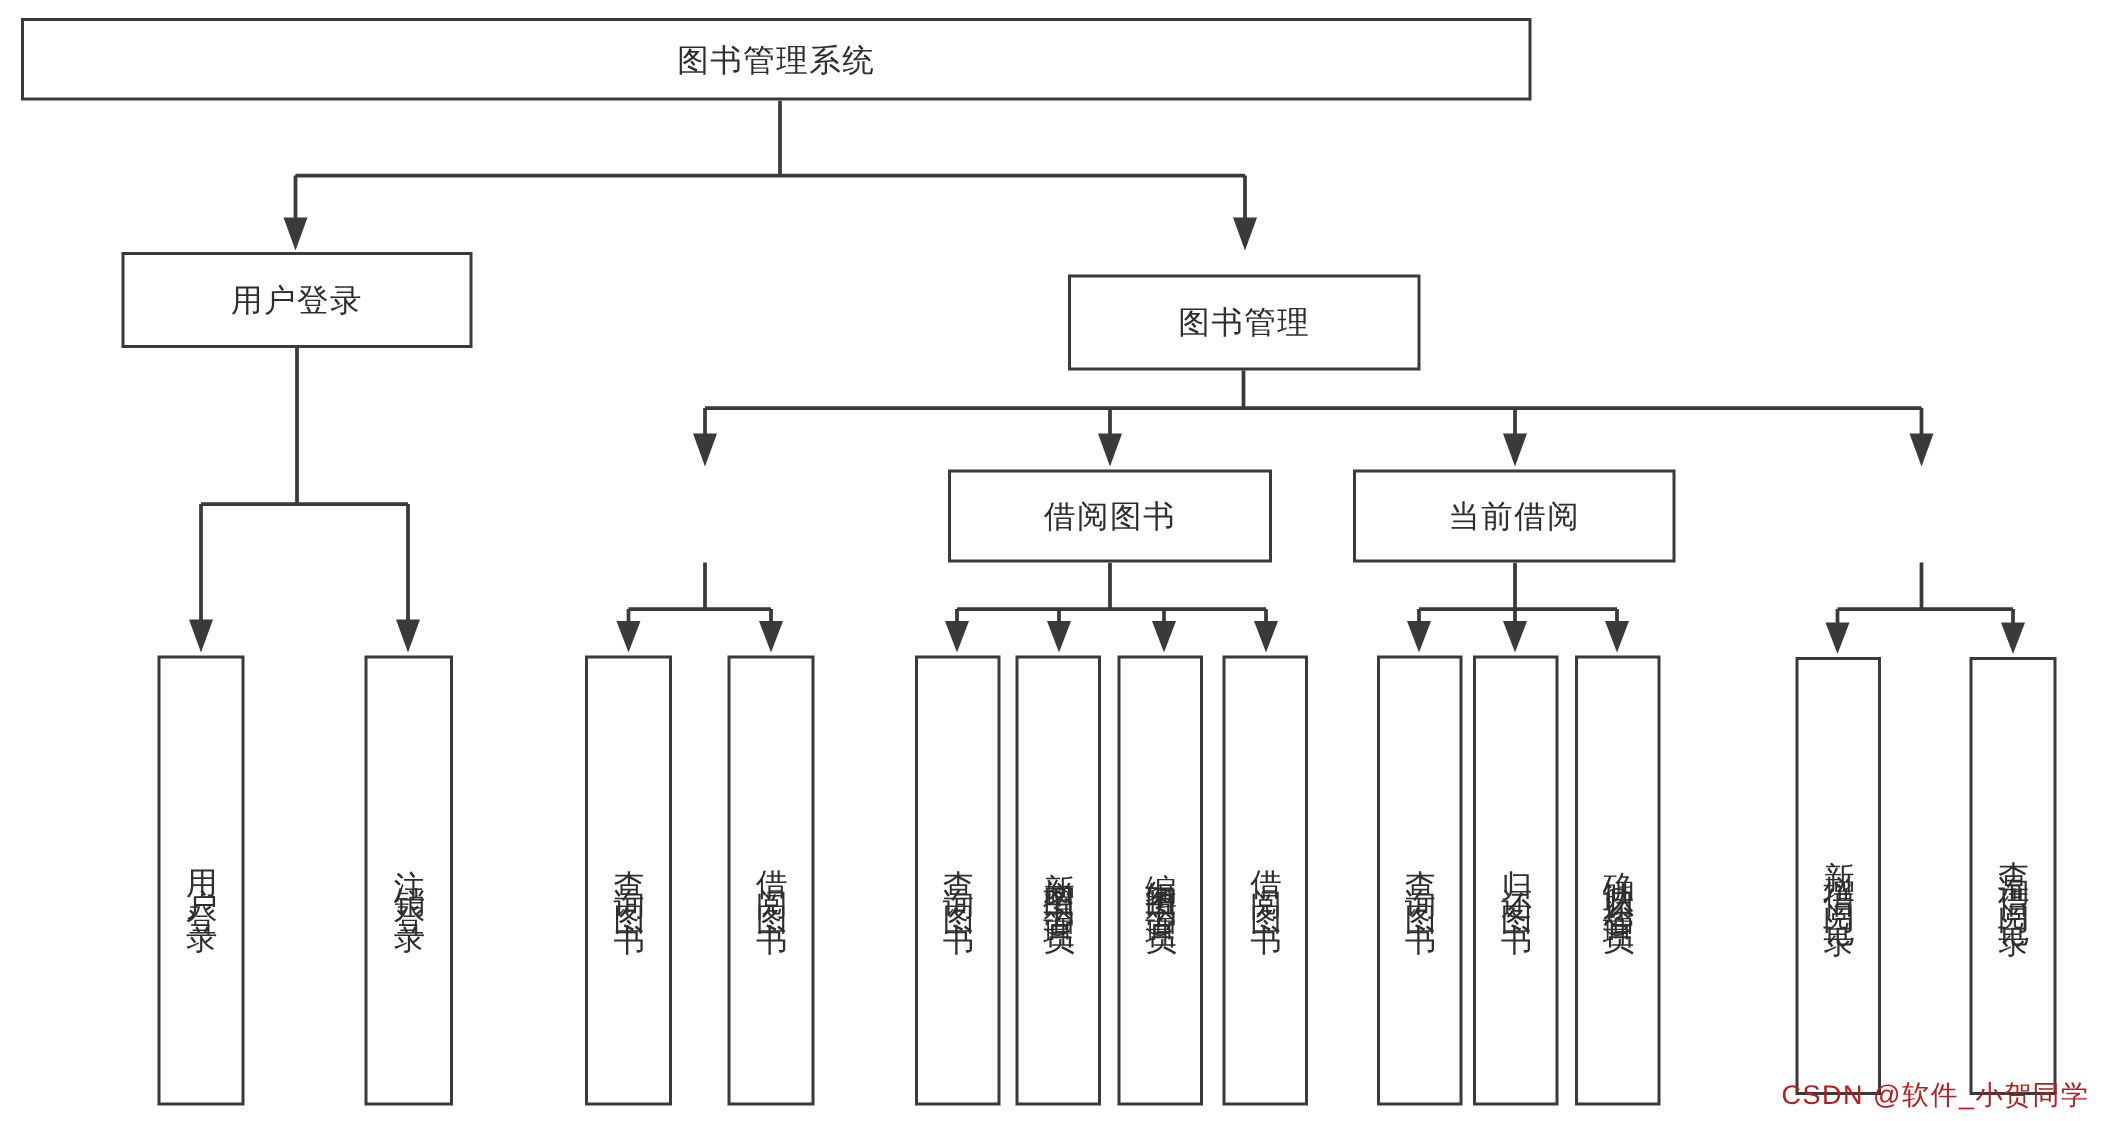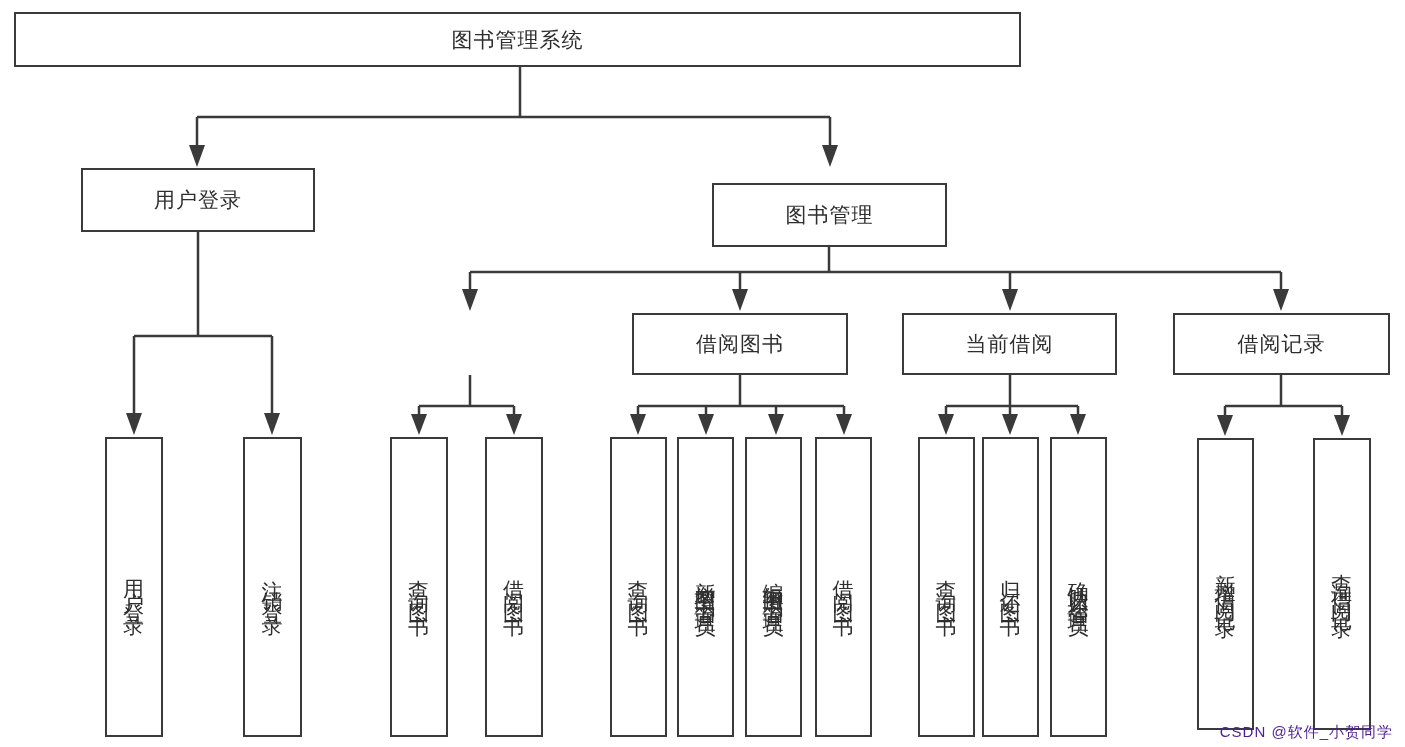--- a/index.html
+++ b/index.html
@@ -31,22 +31,22 @@
     letter-spacing:12px;
     font-size:21px;
     line-height:1;
   }
   .leaf.long{letter-spacing:5px;}
   .leaf.mid{letter-spacing:9px;}
   .watermark{
     position:absolute;
     right:12px;
     bottom:5px;
-    font-size:15px;
-    color:#4c1d95;
+    font-size:18px;
+    color:#b91c1c;
     letter-spacing:1px;
     z-index:3;
   }
 </style>
 </head>
 <body>
 
 <div id="stage">
 
   <svg id="wires" viewBox="0 0 1405 747" xmlns="http://www.w3.org/2000/svg">
@@ -89,21 +89,20 @@
     </g>
   </svg>
 
   <div class="box" style="left:14px;top:12px;width:1007px;height:55px;">图书管理系统</div>
 
   <div class="box" style="left:81px;top:168px;width:234px;height:64px;">用户登录</div>
   <div class="box" style="left:712px;top:183px;width:235px;height:64px;">图书管理</div>
 
   <div class="box" style="left:632px;top:313px;width:216px;height:62px;">借阅图书</div>
   <div class="box" style="left:902px;top:313px;width:215px;height:62px;">当前借阅</div>
-  <div class="box" style="left:1173px;top:313px;width:217px;height:62px;">借阅记录</div>
 
   <div class="box leaf" style="left:105px;top:437px;width:58px;height:300px;">用户登录</div>
   <div class="box leaf" style="left:243px;top:437px;width:59px;height:300px;">注销登录</div>
 
   <div class="box leaf" style="left:390px;top:437px;width:58px;height:300px;">查询图书</div>
   <div class="box leaf" style="left:485px;top:437px;width:58px;height:300px;">借阅图书</div>
 
   <div class="box leaf" style="left:610px;top:437px;width:57px;height:300px;">查询图书</div>
   <div class="box leaf long" style="left:677px;top:437px;width:57px;height:300px;">新增图书（管理员）</div>
   <div class="box leaf long" style="left:745px;top:437px;width:57px;height:300px;">编辑图书（管理员）</div>

